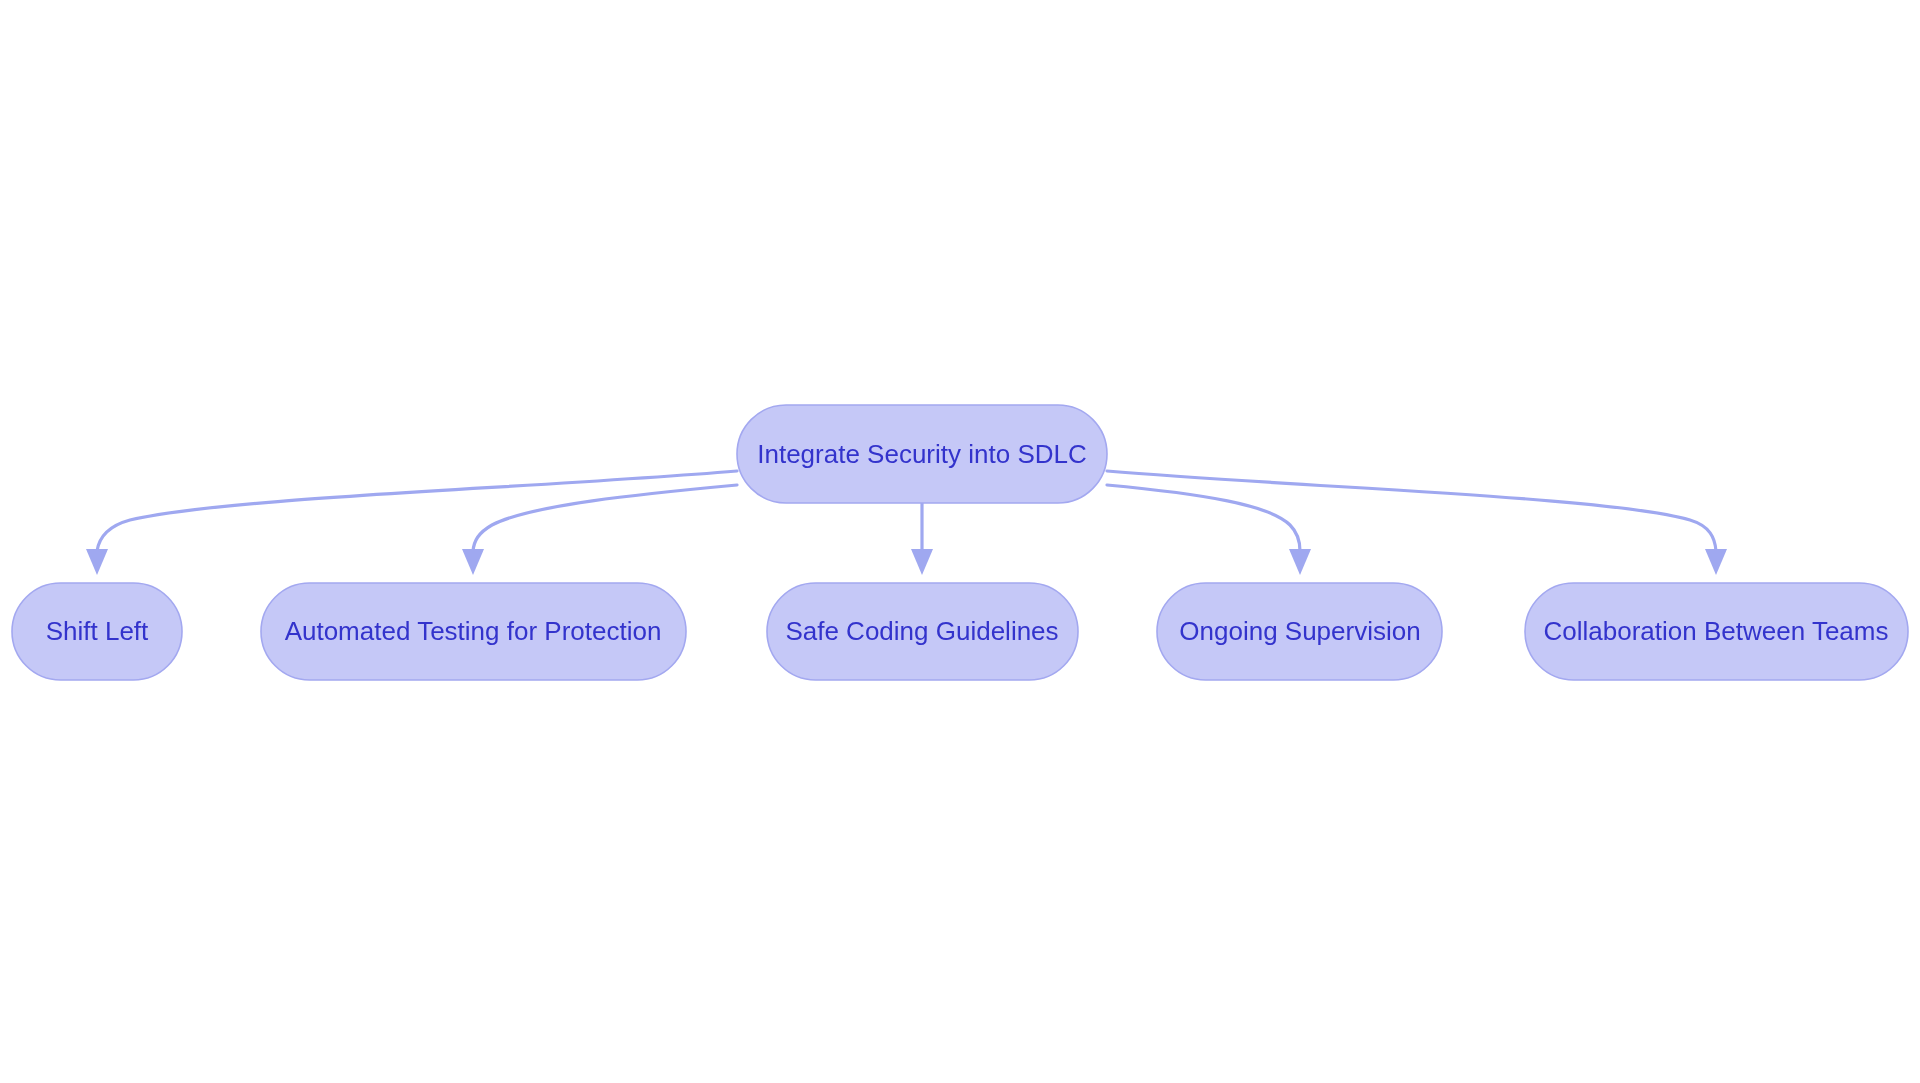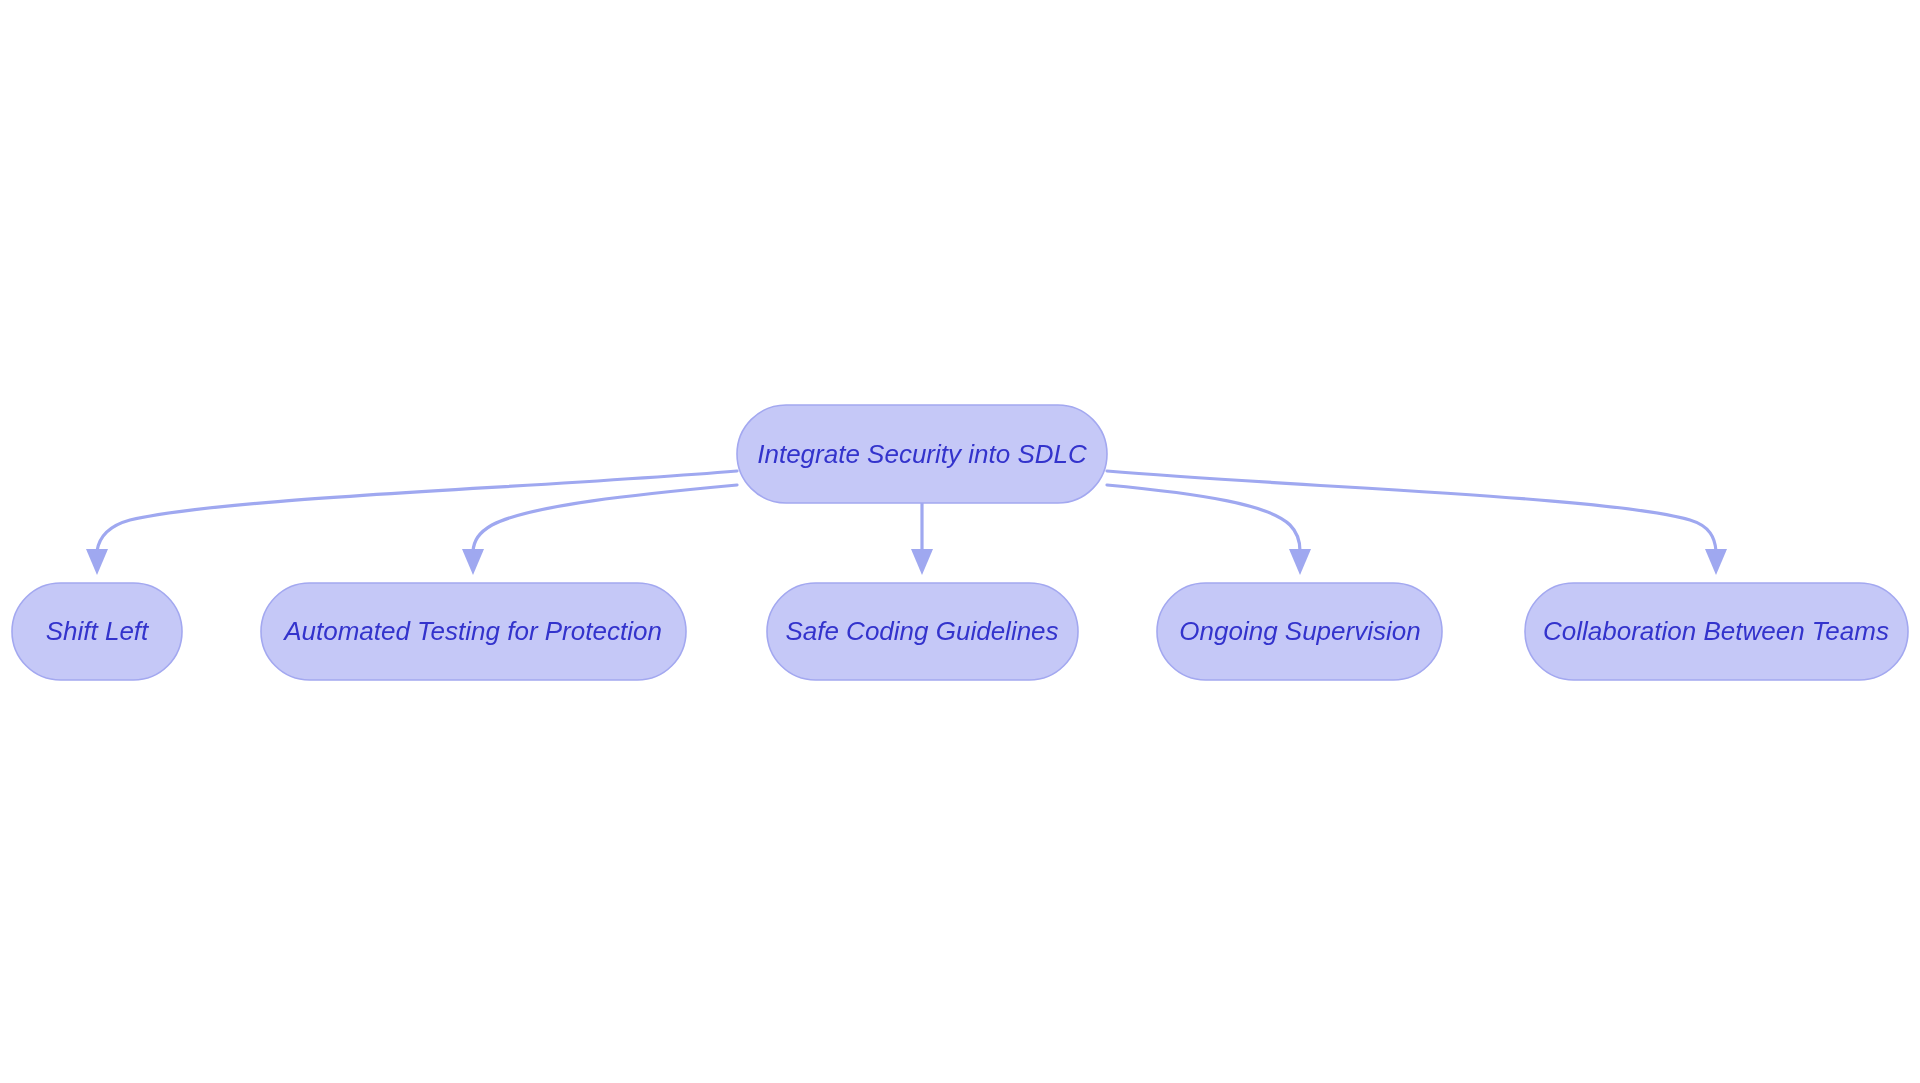--- a/index.html
+++ b/index.html
@@ -10,21 +10,20 @@
   }
   body {
     font-family: "Liberation Sans", sans-serif;
   }
   #diagram-root {
     position: relative;
     width: 1920px;
     height: 1083px;
     background: #ffffff;
     overflow: hidden;
-    font-style: italic;
   }
   #flow-svg {
     position: absolute;
     top: 0;
     left: 0;
     width: 1920px;
     height: 1083px;
     display: block;
   }
   .node-shape {

